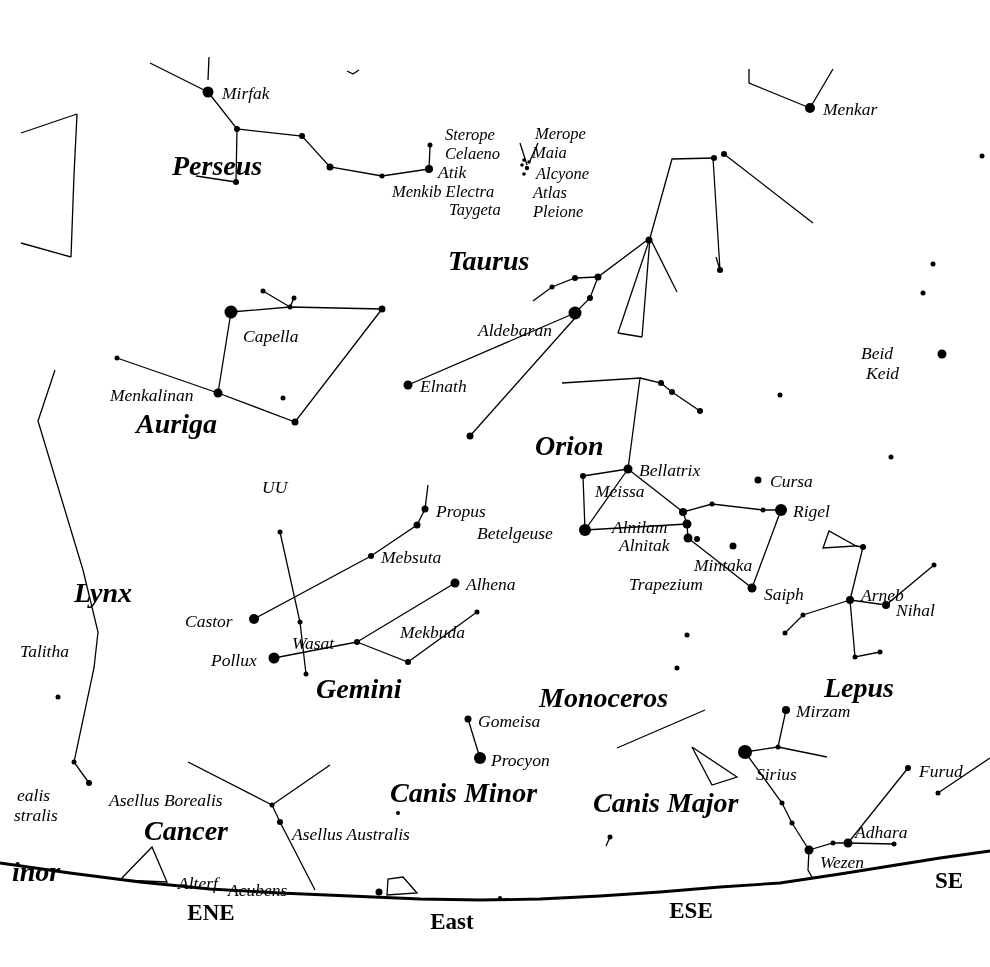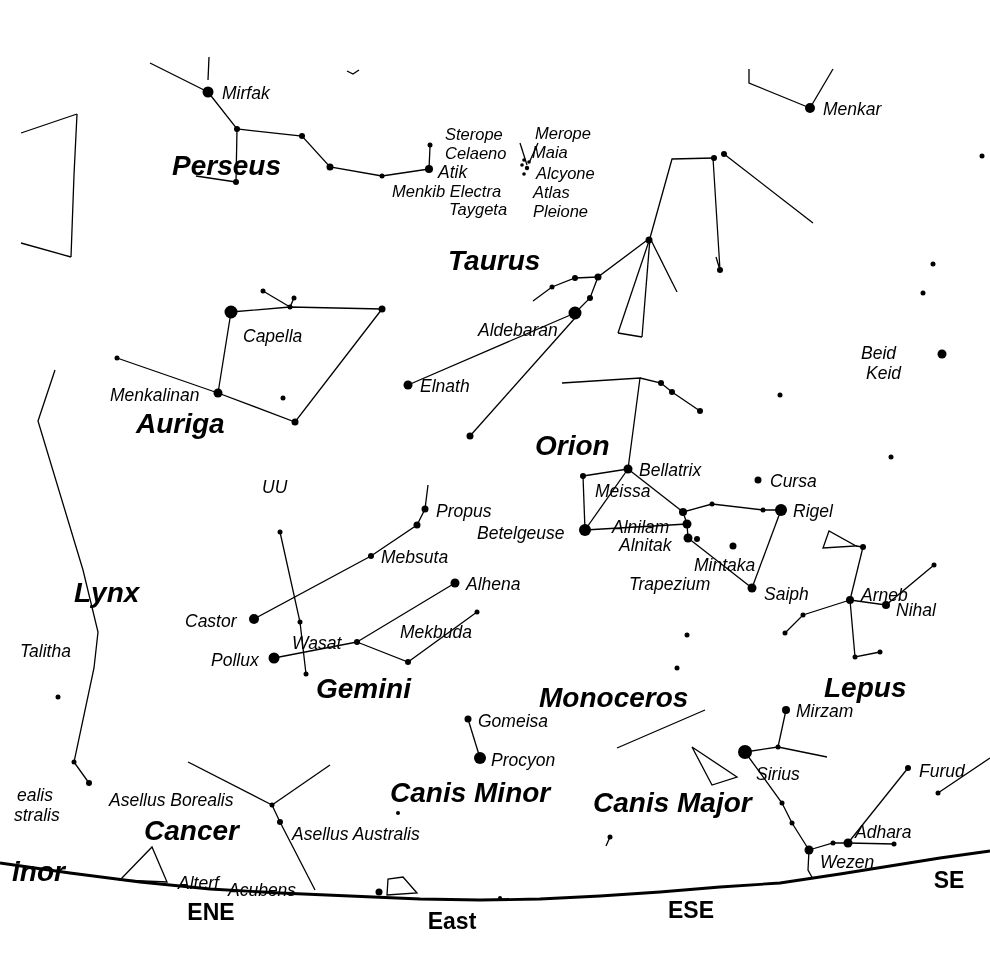--- a/index.html
+++ b/index.html
@@ -1,17 +1,17 @@
 <!DOCTYPE html>
 <html><head>
 <meta charset="utf-8">
 <style>
   html,body{margin:0;padding:0;background:#ffffff;}
   .chart-wrap{position:relative;width:990px;height:967px;background:#ffffff;overflow:hidden;
-    font-family:Liberation Sans, sans-serif;}
+    font-family:Liberation Serif, serif;}
   svg{display:block}
   text{fill:#000;}
 </style>
 </head>
 <body>
 
 <div class="chart-wrap">
   <svg id="sky" width="990" height="967" viewBox="0 0 990 967" aria-label="star chart">
     <g id="g-lines">
         <polyline points="150,63 208,92" fill="none" stroke="#000000" stroke-width="1.3"></polyline>

